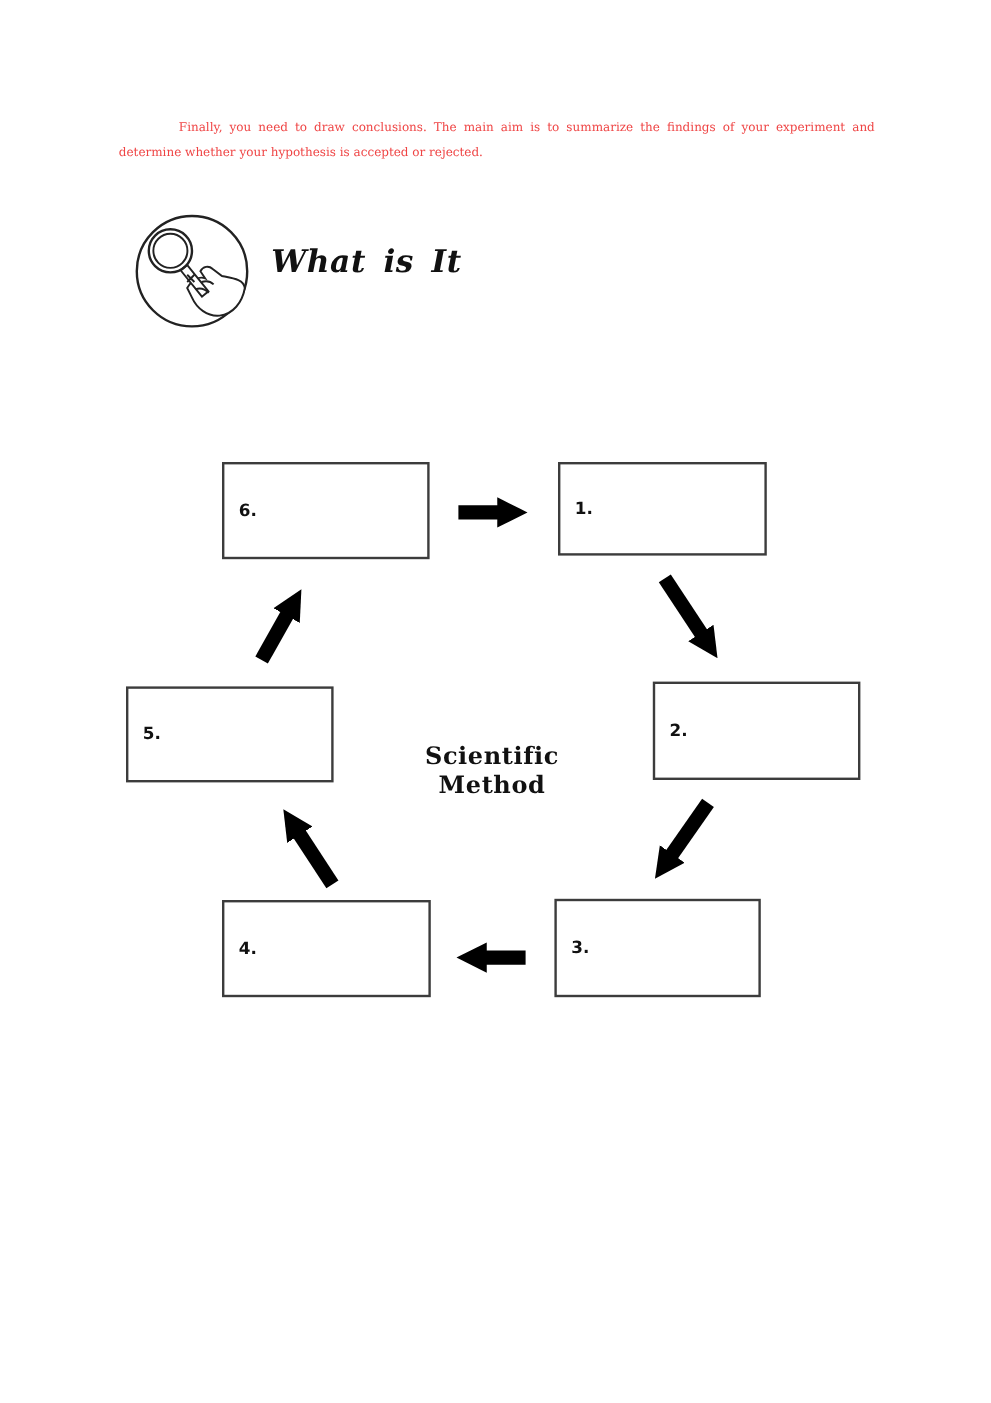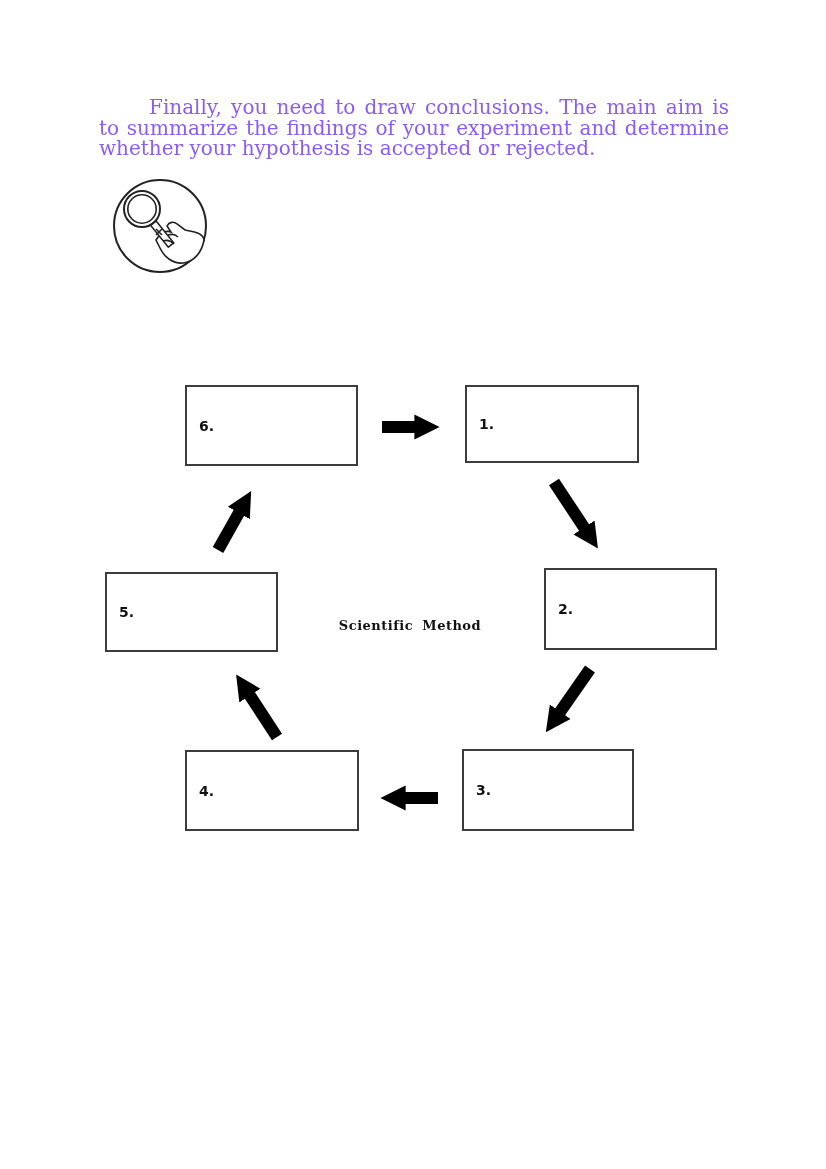--- a/index.html
+++ b/index.html
@@ -14,25 +14,25 @@
     background: #ffffff;
     overflow: hidden;
     font-family: "DejaVu Serif", "Liberation Serif", serif;
     color: #1b1b1b;
   }
   .para {
     position: absolute;
     left: 99px;
     width: 630px;
     margin: 0;
-    font-size: 20px;
+    font-size: 10px;
     line-height: 20.6px;
     text-align: justify;
     text-indent: 50px;
-    color: #8b5cf6;
+    color: #ef4444;
   }
   .para-1 { top: 97px; }
   .para-2 { top: 283px; }
 
   .section-icon {
     position: absolute;
     left: 111px;
     top: 178px;
     width: 98px;
     height: 96px;
@@ -92,21 +92,21 @@
   .box-6 { left: 185px; top: 385px; width: 173px; height: 81px; }
 
   .diagram-title {
     position: absolute;
     left: 310px;
     top: 618px;
     width: 200px;
     margin: 0;
     text-align: center;
     font-family: "DejaVu Serif", "Liberation Serif", serif;
-    font-size: 13px;
+    font-size: 20px;
     font-weight: bold;
     letter-spacing: 0.5px;
     word-spacing: 4px;
     color: #111111;
   }
   .icon-line { fill: none; stroke: #222222; stroke-width: 2; }
   .icon-thin { fill: none; stroke: #222222; stroke-width: 1.6; }
   .icon-fill { fill: #ffffff; stroke: #222222; stroke-width: 1.6; }
 </style>
 </head>
@@ -119,20 +119,21 @@
   <svg class="section-icon" viewBox="0 0 98 96">
     <circle class="icon-line" cx="49" cy="48" r="46"></circle>
     <path class="icon-fill" d="M 93,62 C 91,74 83,84 72,85 C 62,86 53,79 49,70 L 45,62 C 49,55 55,52 60,54 L 56,48 C 58,44 63,43 66,46 L 74,52 C 84,54 92,55 93,62 Z"></path>
     <polygon class="icon-fill" points="44.9,42.8 62.7,64.8 57.3,69.2 39.5,47.2"></polygon>
     <circle class="icon-line" cx="31" cy="31" r="18"></circle>
     <circle class="icon-thin" cx="31" cy="31" r="14.2"></circle>
     <path class="icon-thin" d="M 57,57 q 6,-2 10,2 M 52,63 q 6,-2 11,3"></path>
     <path class="icon-thin" d="M 45,51 l 6,6 M 51,51 l -6,6"></path>
   </svg>
 
+  <h2 class="section-heading">What is It</h2>
 
 
   <div class="diagram">
 
     <svg class="arrow-layer" width="826" height="1169" viewBox="0 0 826 1169">
       <defs>
         <marker id="ah" viewBox="0 0 10 10" refX="5" refY="5" markerWidth="2.1" markerHeight="2.3" orient="auto-start-reverse">
           <path d="M 0,0 L 10,5 L 0,10 z" fill="#000000"></path>
         </marker>
       </defs>

